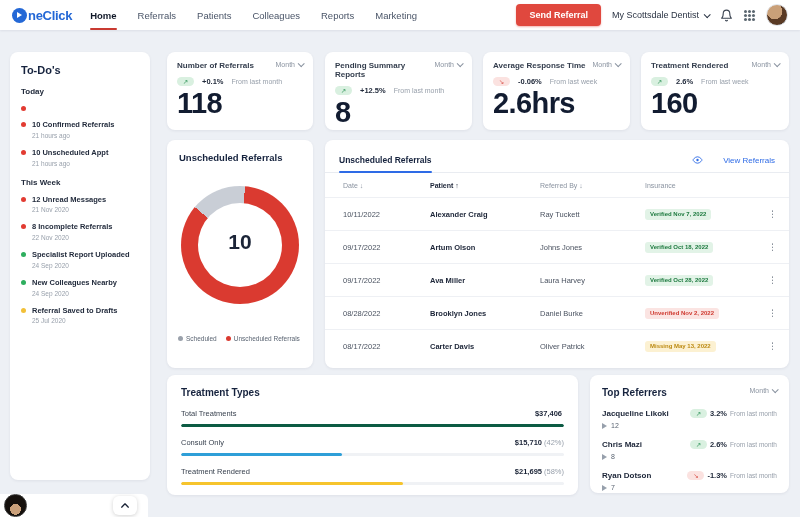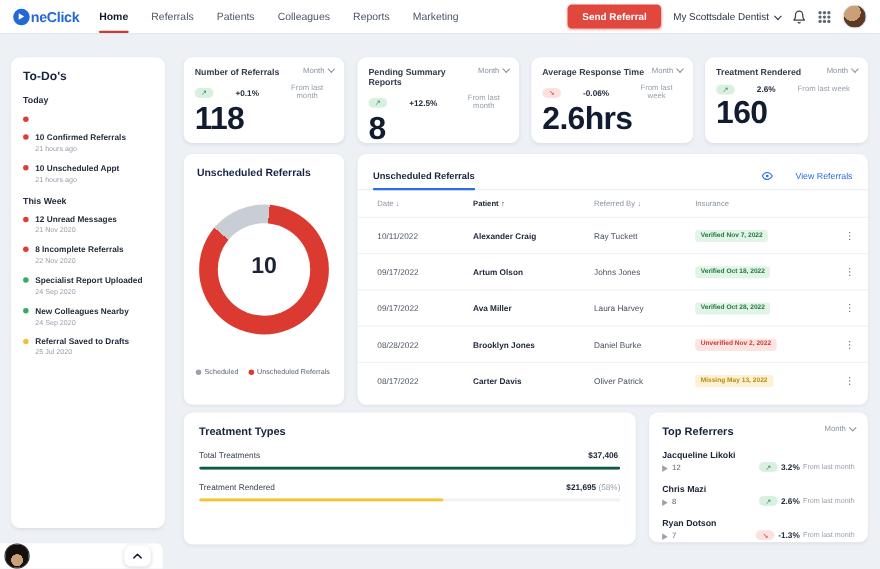--- a/index.html
+++ b/index.html
@@ -31,21 +31,21 @@
   .todo-item{display:flex;gap:6px;margin-bottom:9px;cursor:pointer;}
   .dot{width:5px;height:5px;border-radius:50%;flex:0 0 auto;margin-top:2px;}
   .dot.red{background:#e23b32;} .dot.green{background:#2eae5e;} .dot.yellow{background:#f2c038;}
   .todo-text{font-size:7.5px;font-weight:bold;color:#232c3d;line-height:1.3;}
   .todo-time{font-size:6.5px;color:#98a0ab;margin-top:2px;font-weight:normal;}
   
   .stat{top:52px;height:78px;padding:9px 10px;}
   .stat-head{display:flex;justify-content:space-between;align-items:flex-start;}
   .stat-title{font-size:8px;font-weight:bold;color:#333d4d;}
   .month{font-size:7px;color:#8a93a0;cursor:pointer;white-space:nowrap;}
-  .change-row{display:flex;align-items:center;gap:20px;margin-top:7px;text-align:center;}
+  .change-row{display:flex;align-items:center;gap:8px;margin-top:7px;}
   .pill{min-width:13px;height:9px;border-radius:5px;display:inline-flex;align-items:center;justify-content:center;font-size:6.5px;padding:0 2px;}
   .pill.up{background:#d9f0e0;color:#1d8a4a;} .pill.down{background:#fbe2e0;color:#d6453c;}
   .change-val{font-size:7.5px;font-weight:bold;color:#232c3d;}
   .change-text{font-size:7px;color:#98a0ab;}
   .stat-value{margin-top:3px;font-size:29px;font-weight:bold;color:#121c31;letter-spacing:-.6px;line-height:1;}
   
   .donut-card{left:167px;top:140px;width:146px;height:228px;padding:12px;}
   .donut-title{font-size:9.5px;font-weight:bold;color:#16233e;}
   .donut{position:absolute;left:50%;top:46px;transform:translateX(-50%);width:118px;height:118px;border-radius:50%;
     background:conic-gradient(from 310deg,#c9ced6 0 55deg,#da3a30 55deg 360deg);}
@@ -56,21 +56,21 @@
   .ldot{width:5px;height:5px;border-radius:50%;}
   .ldot.gray{background:#9aa1ab;} .ldot.red{background:#da3a30;}
   
   .table-card{left:325px;top:140px;width:464px;height:228px;padding-top:8px;}
   .tab-row{display:flex;align-items:center;height:24px;border-bottom:1px solid #e9ecf1;padding:0 14px;}
   .tab{font-size:8.5px;font-weight:bold;color:#16233e;height:24px;display:flex;align-items:center;position:relative;cursor:pointer;}
   .tab::after{content:"";position:absolute;left:0;right:0;bottom:-1px;height:2px;background:#2e6be6;border-radius:2px;}
   .view-link{margin-left:auto;display:flex;align-items:center;gap:20px;color:#2e6be6;font-size:8px;cursor:pointer;}
   .thead{display:flex;align-items:center;height:24px;padding:0 12px 0 18px;color:#8a93a0;font-size:7px;}
   .trow{display:flex;align-items:center;height:32px;padding:0 12px 0 18px;border-top:1px solid #eef0f4;font-size:7.5px;color:#4a5260;cursor:pointer;}
-  .col-date{width:87px;} .col-patient{width:110px;} .col-ref{width:92px;} .col-ins{flex:1;} .col-menu{width:12px;text-align:right;}
+  .col-date{width:87px;} .col-patient{width:110px;} .col-ref{width:105px;} .col-ins{flex:1;} .col-menu{width:12px;text-align:right;}
   .thead .col-patient{color:#1b2437;font-weight:bold;}
   .trow .col-patient{color:#1b2437;font-weight:bold;}
   .sort{font-size:7px;margin-left:2px;}
   .badge{display:inline-block;padding:2.5px 5px;border-radius:3px;font-size:6px;font-weight:bold;}
   .badge.verified{background:#e2f3e7;color:#1d7a3f;}
   .badge.unverified{background:#fbe4e2;color:#cf3a30;}
   .badge.missing{background:#fcf1d2;color:#bc8a12;}
   .kebab{color:#5a6472;font-size:9px;cursor:pointer;}
   
   .treat-card{left:167px;top:375px;width:411px;height:120px;padding:12px 14px;}
@@ -79,21 +79,21 @@
   .tt-line{display:flex;justify-content:space-between;align-items:baseline;font-size:7.5px;color:#3a4350;}
   .tt-val{font-weight:bold;color:#1b2437;}
   .tt-pct{color:#98a0ab;font-weight:normal;margin-left:2px;}
   .bar{height:3px;border-radius:2px;background:#f0f2f5;margin-top:6px;position:relative;overflow:hidden;}
   .bar-fill{position:absolute;left:0;top:0;bottom:0;border-radius:2px;}
   .bar-fill.c-green{background:#0c5b43;} .bar-fill.c-blue{background:#2e9fd8;} .bar-fill.c-yellow{background:#f6c42d;}
   
   .refer-card{left:590px;top:375px;width:199px;height:118px;padding:12px;}
   .refer-head{display:flex;justify-content:space-between;align-items:flex-start;}
   .refer-title{font-size:10px;font-weight:bold;color:#16233e;}
-  .ref-row{display:flex;justify-content:space-between;align-items:flex-end;margin-top:11px;}
+  .ref-row{display:flex;justify-content:space-between;align-items:flex-start;margin-top:11px;}
   .ref-name{font-size:8px;font-weight:bold;color:#1b2437;}
   .ref-count{display:flex;align-items:center;gap:4px;margin-top:4px;font-size:7px;color:#5a6472;}
   .plane{width:0;height:0;border-left:5px solid #97a0ac;border-top:3px solid transparent;border-bottom:3px solid transparent;}
   .ref-change{display:flex;align-items:center;gap:3px;}
   .ref-change .change-text{font-size:6.5px;}
   
   .bottom-bar{position:absolute;left:0;top:494px;width:148px;height:23px;background:#fff;border-radius:0 6px 0 0;}
   .chat-avatar{position:absolute;left:4px;top:494px;width:23px;height:23px;border-radius:50%;cursor:pointer;z-index:6;
     background:radial-gradient(circle at 50% 68%,#caa07a 0 30%,#15100c 31%);border:1px solid #333;box-sizing:border-box;}
   .scroll-top{position:absolute;left:113px;top:496px;width:24px;height:19px;background:#fff;border-radius:6px;box-shadow:0 1px 4px rgba(0,0,0,.18);display:flex;align-items:center;justify-content:center;cursor:pointer;z-index:6;}
@@ -319,20 +319,29 @@
     <div class="tt-line">
       <span>Total Treatments</span>
       <span class="tt-val"><span>$37,406</span><span class="tt-pct"></span></span>
     </div>
     <div class="bar">
         <div class="bar-fill c-green" style="width: 100%;"></div>
       </div>
   </div>
   <div class="tt-row">
     <div class="tt-line">
+      <span>Consult Only</span>
+      <span class="tt-val"><span>$15,710</span><span class="tt-pct">(42%)</span></span>
+    </div>
+    <div class="bar">
+        <div class="bar-fill c-blue" style="width: 42%;"></div>
+      </div>
+  </div>
+  <div class="tt-row">
+    <div class="tt-line">
       <span>Treatment Rendered</span>
       <span class="tt-val"><span>$21,695</span><span class="tt-pct">(58%)</span></span>
     </div>
     <div class="bar">
         <div class="bar-fill c-yellow" style="width: 58%;"></div>
       </div>
   </div>
 </section>
 
 <section class="card refer-card">

